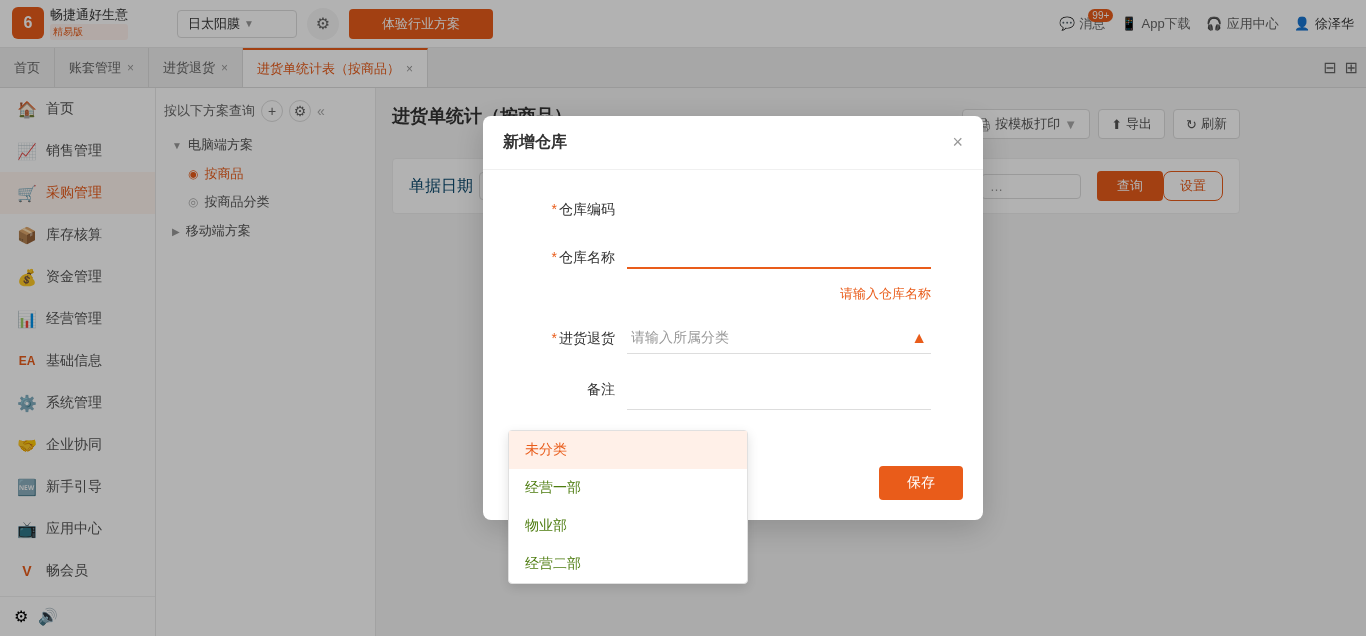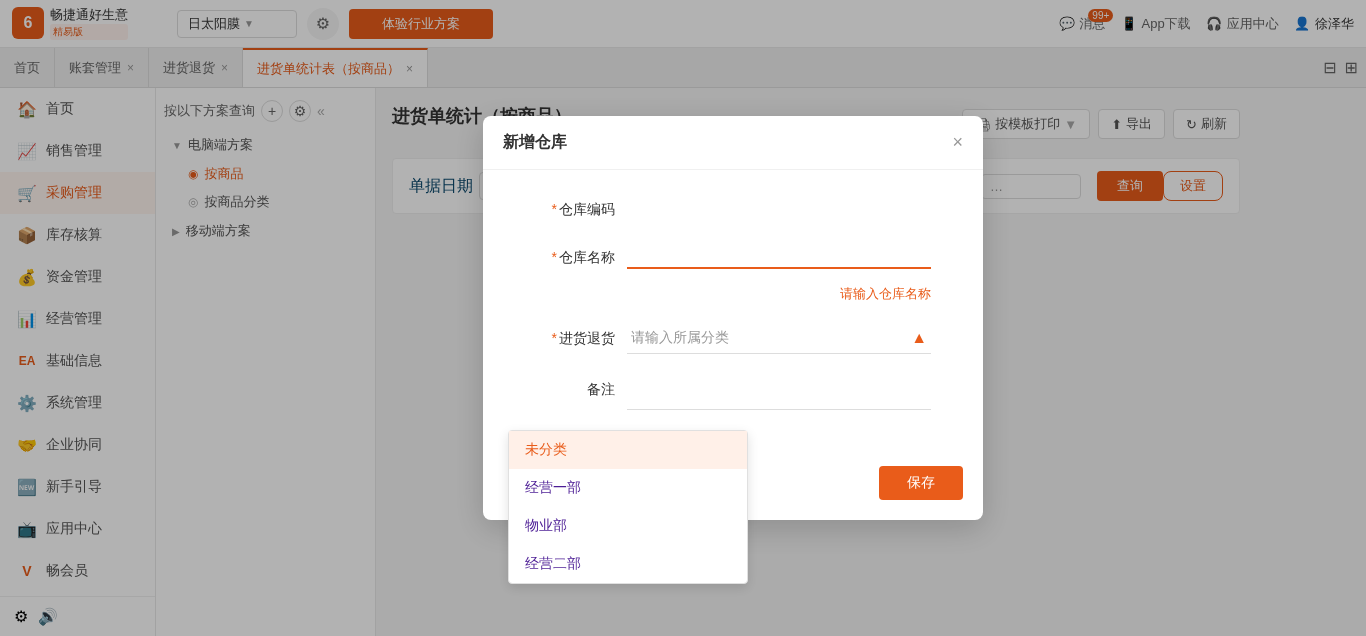--- a/index.html
+++ b/index.html
@@ -149,21 +149,21 @@
       background: #fff;
       border: 1px solid #e0e0e0;
       border-radius: 4px;
       box-shadow: 0 4px 12px rgba(0,0,0,0.12);
       z-index: 300;
       min-width: 240px;
       left: 25px;
       top: 260px;
     }
     .dropdown-item {
-      padding: 10px 16px; font-size: 14px; color: #4c1d95; cursor: pointer;
+      padding: 10px 16px; font-size: 14px; color: #4d7c0f; cursor: pointer;
     }
     .dropdown-item.selected { background: #fff0e8; color: #e95c1a; }
     .form-textarea {
       flex: 1; border: none; border-bottom: 1px solid #ddd;
       padding: 6px 4px; font-size: 14px; color: #333; outline: none;
       background: transparent; resize: none; height: 36px;
     }
     .dialog-footer {
       display: flex; justify-content: flex-end; padding: 12px 20px 20px;
       gap: 10px;

